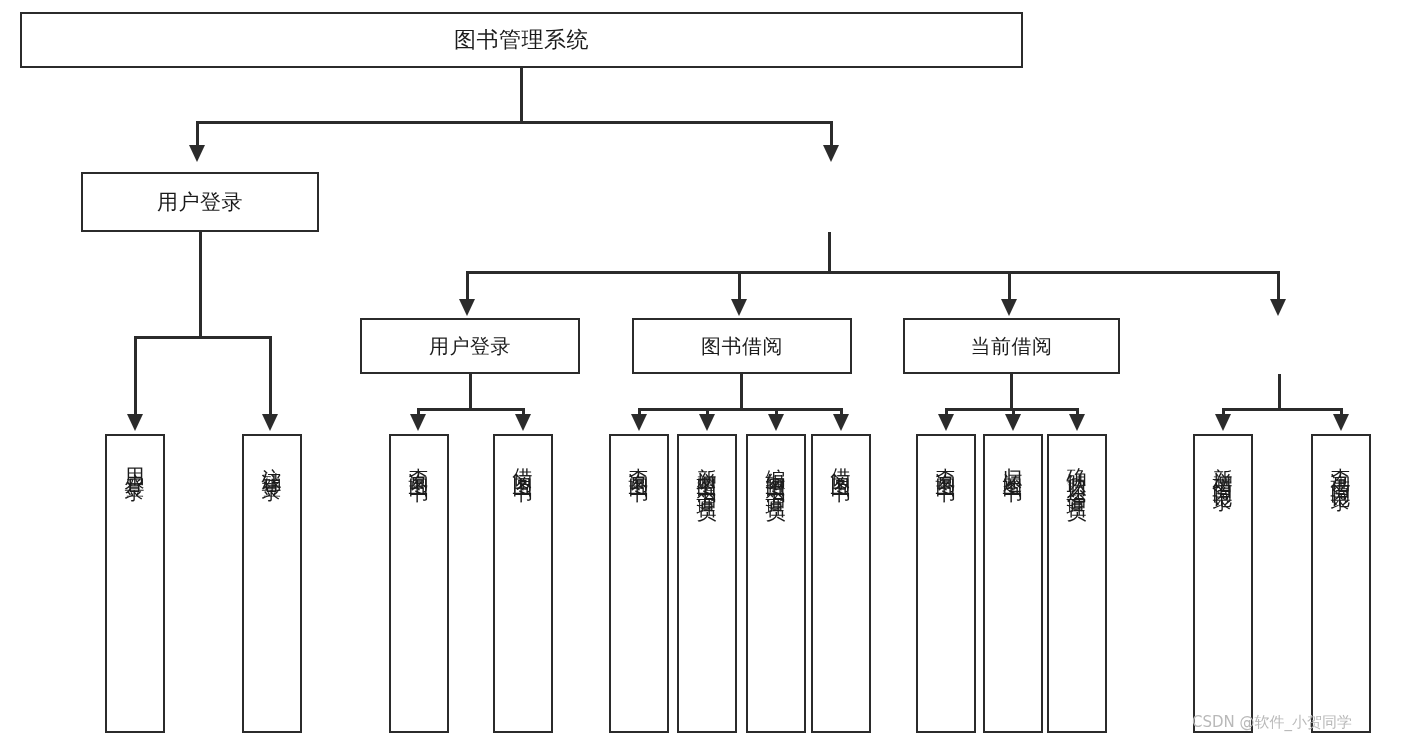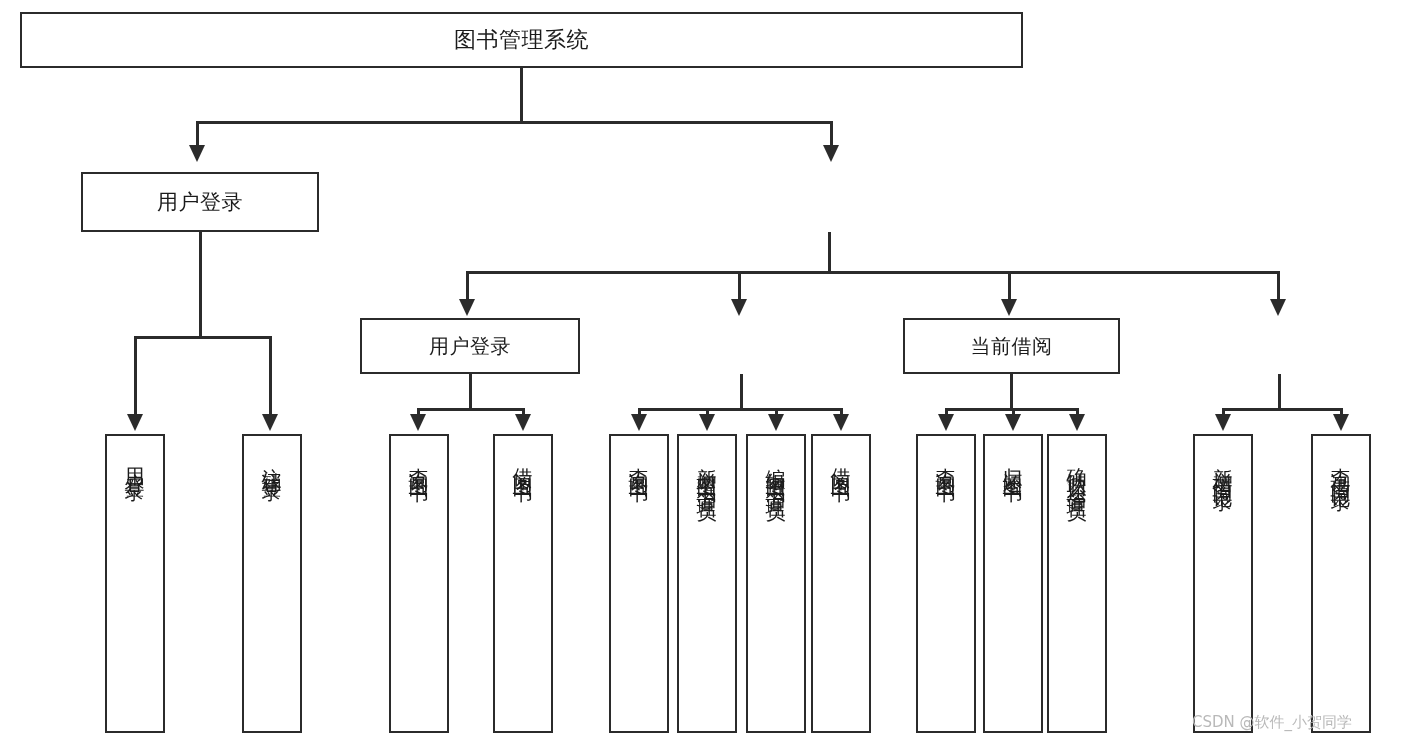--- a/index.html
+++ b/index.html
@@ -118,20 +118,23 @@
   <div class="edge-v" style="left:738px; top:271px; width:3px; height:32px;"></div>
   <div class="arrow" style="left:731px; top:299px;"></div>
   <div class="edge-v" style="left:1008px; top:271px; width:3px; height:32px;"></div>
   <div class="arrow" style="left:1001px; top:299px;"></div>
   <div class="edge-v" style="left:1277px; top:271px; width:3px; height:32px;"></div>
   <div class="arrow" style="left:1270px; top:299px;"></div>
 
   <div class="node level2" style="left:360px; top:318px; width:220px; height:56px;">
     <span class="node-label">用户登录</span>
   </div>
+  <div class="node level2" style="left:632px; top:318px; width:220px; height:56px;">
+    <span class="node-label">图书借阅</span>
+  </div>
   <div class="node level2" style="left:903px; top:318px; width:217px; height:56px;">
     <span class="node-label">当前借阅</span>
   </div>
 
   <div class="edge-v" style="left:469px; top:374px; width:3px; height:34px;"></div>
   <div class="edge-h" style="left:417px; top:408px; width:108px; height:3px;"></div>
   <div class="edge-v" style="left:417px; top:408px; width:3px; height:10px;"></div>
   <div class="arrow" style="left:410px; top:414px;"></div>
   <div class="edge-v" style="left:522px; top:408px; width:3px; height:10px;"></div>
   <div class="arrow" style="left:515px; top:414px;"></div>

